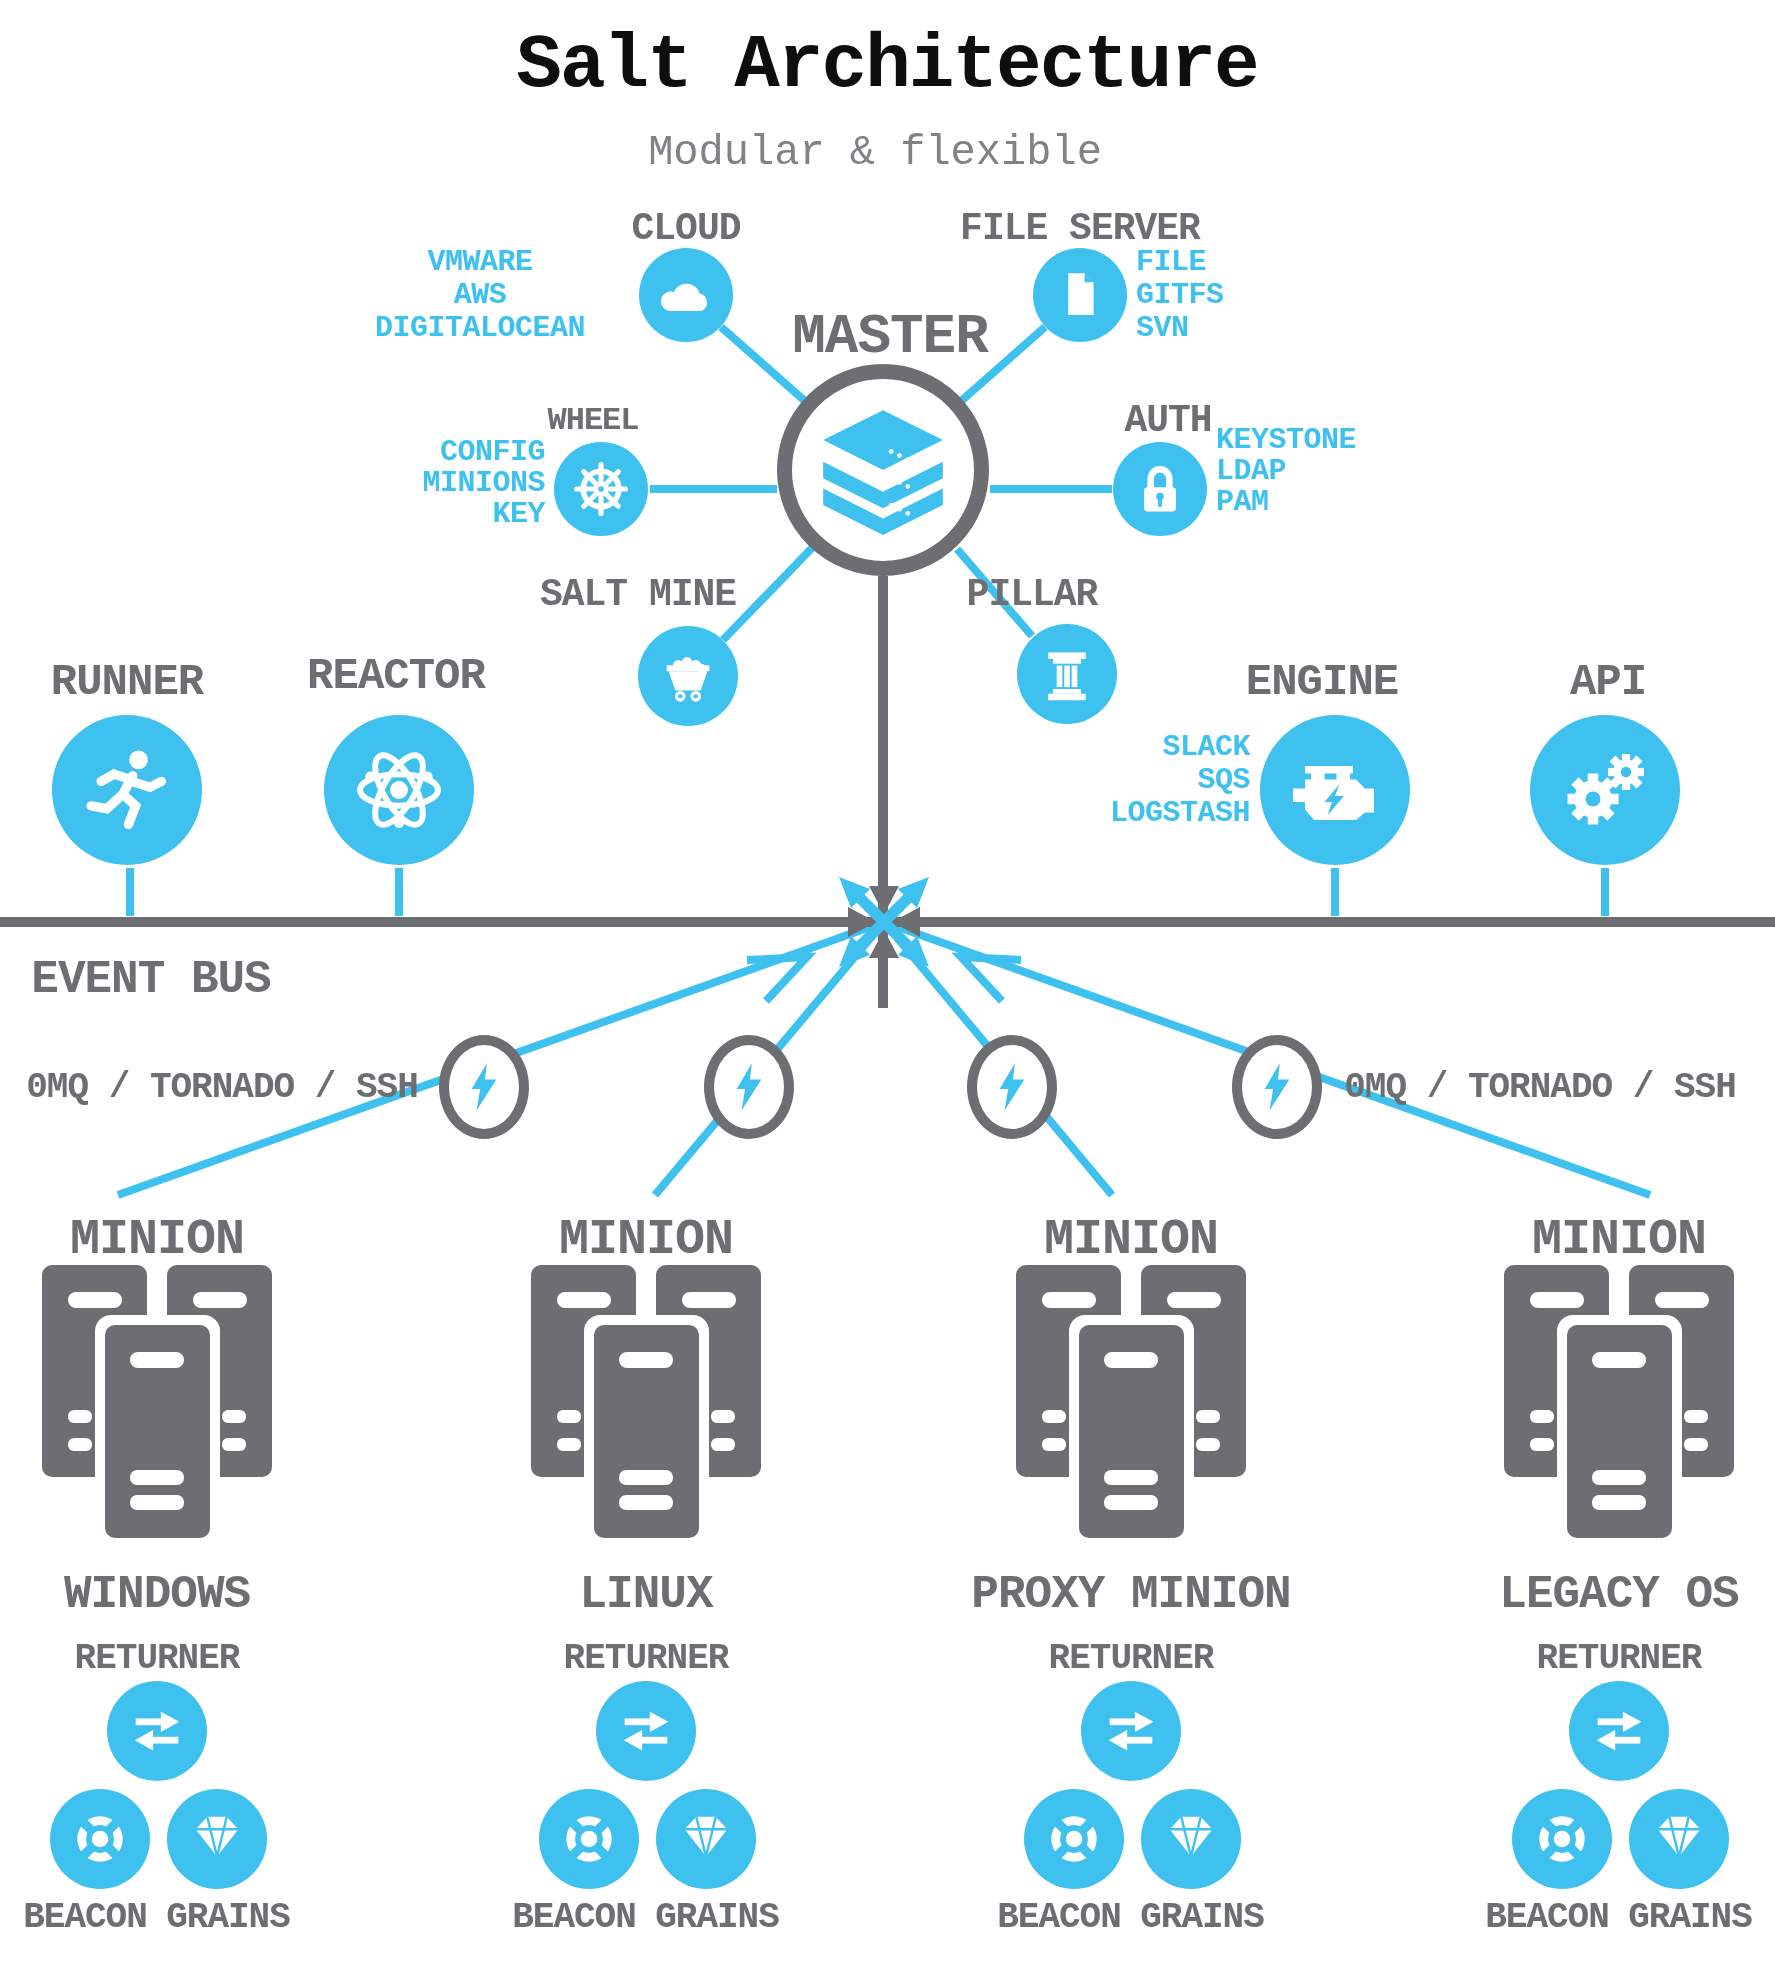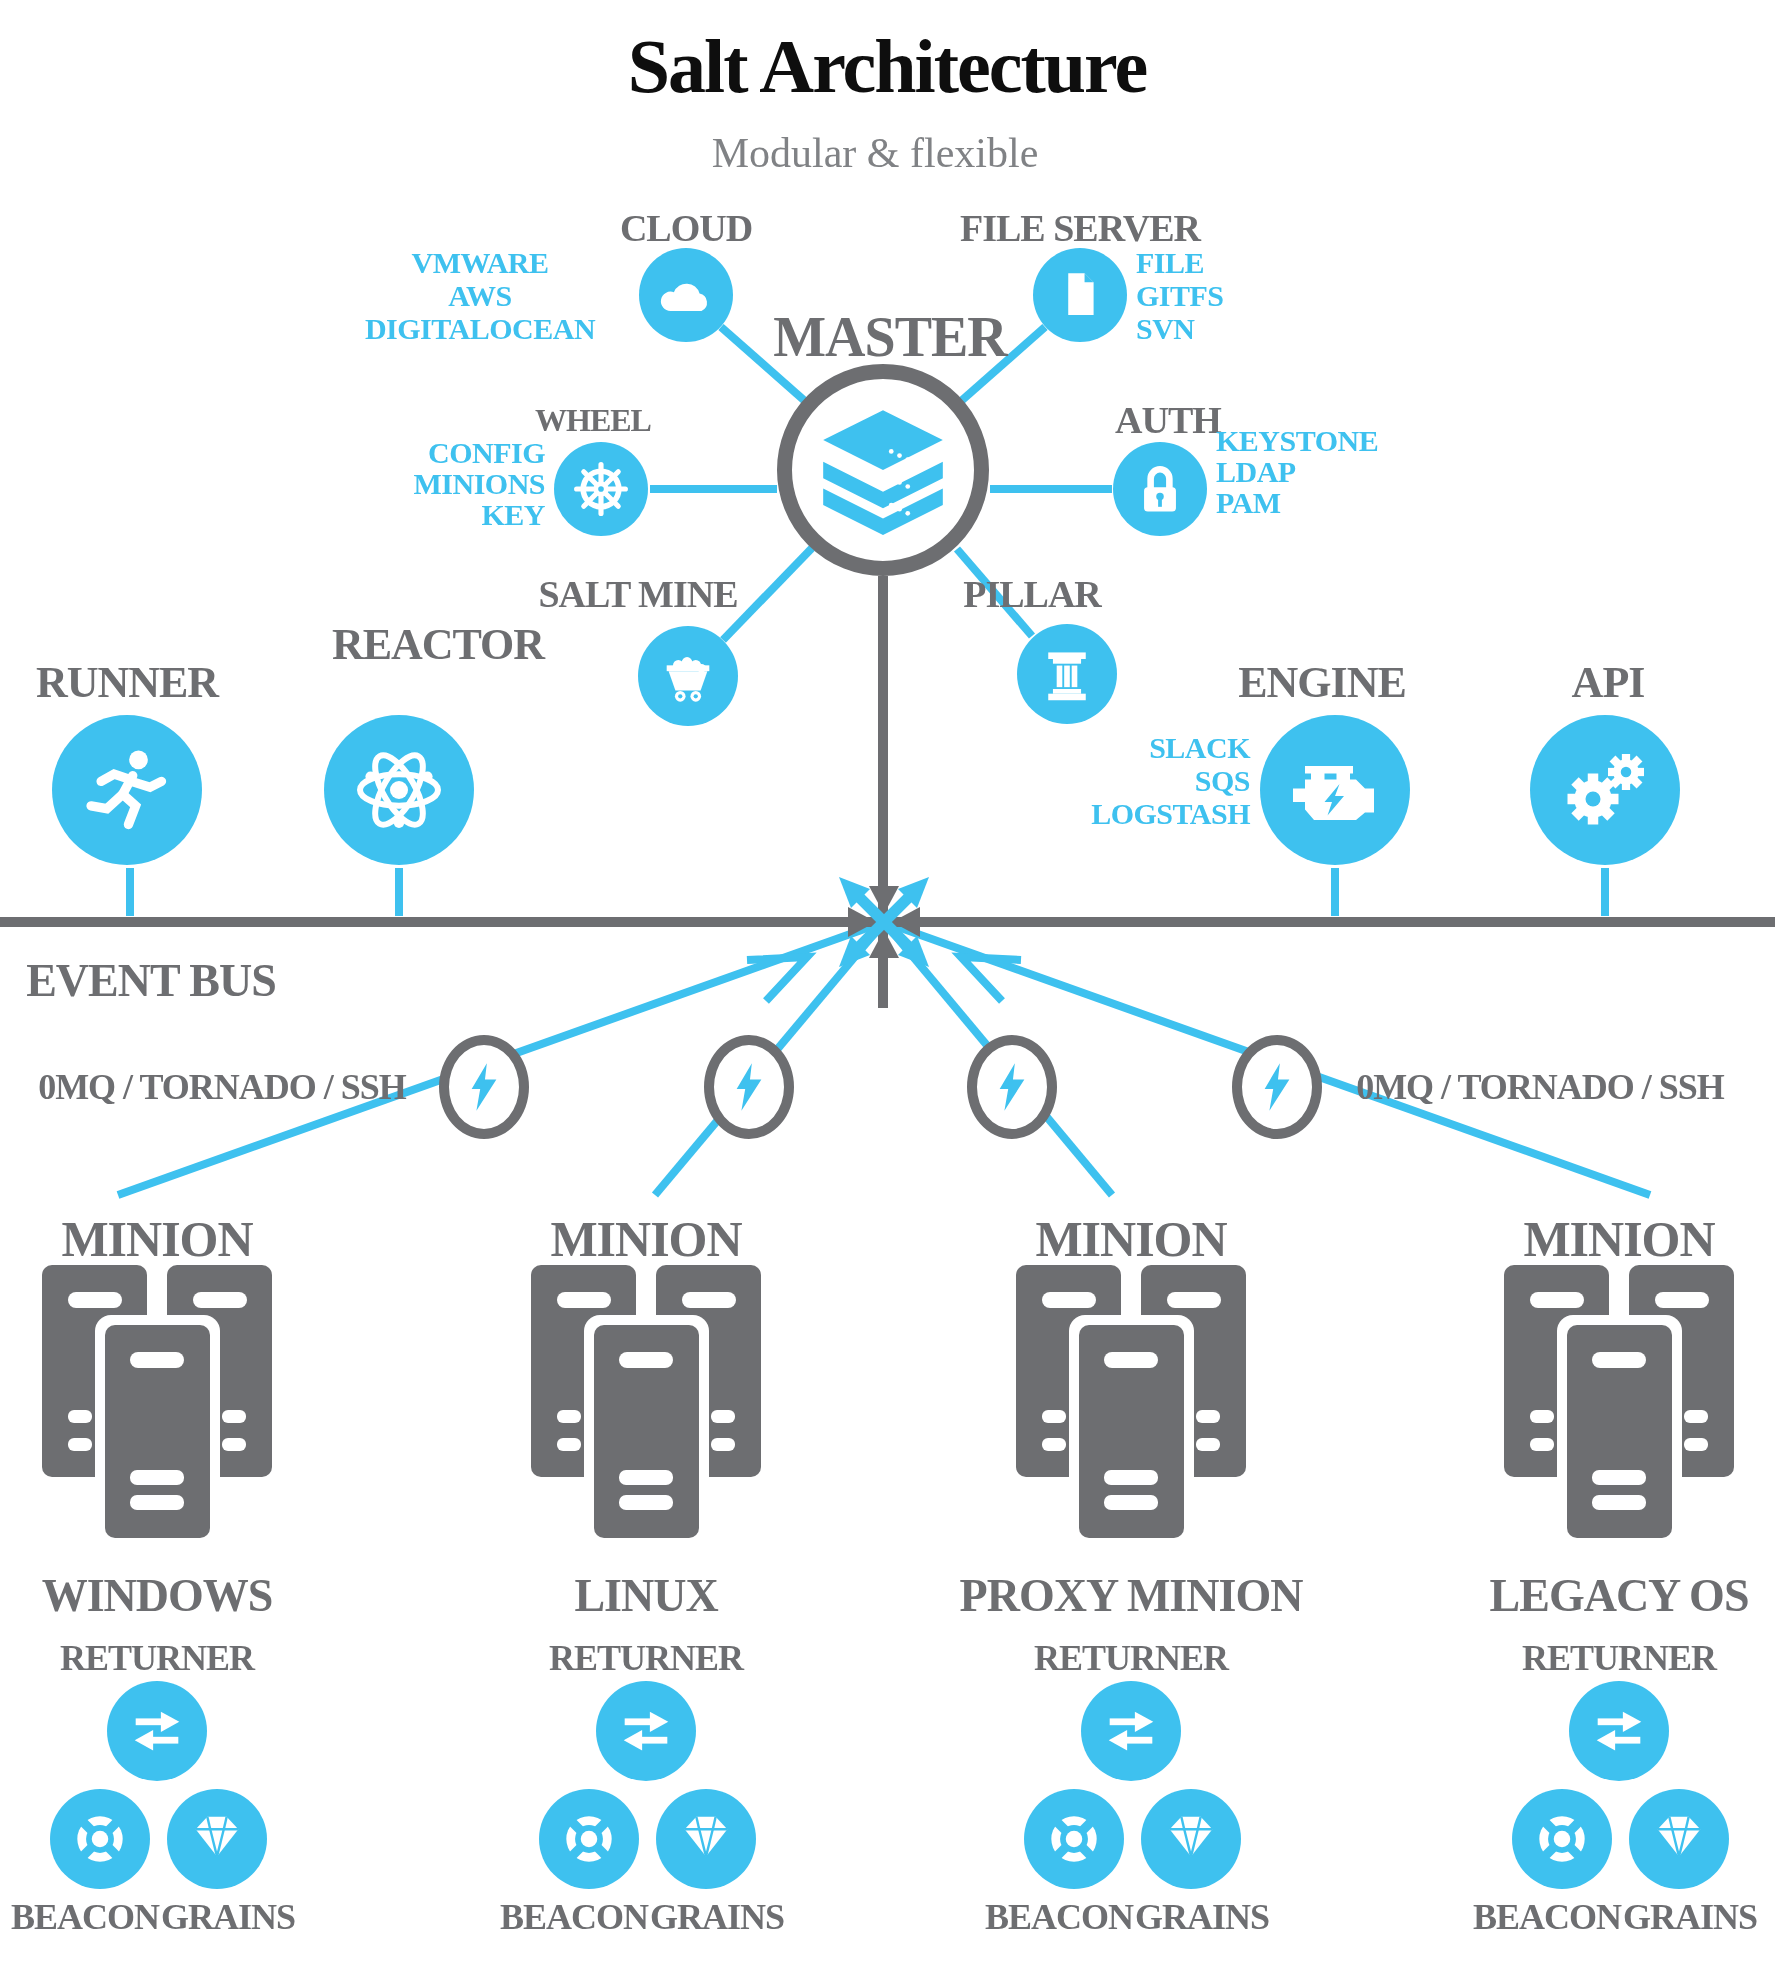--- a/index.html
+++ b/index.html
@@ -1,17 +1,17 @@
 <!DOCTYPE html>
 <html><head>
 <meta charset="utf-8">
 <style>
   html,body{margin:0;padding:0;background:#fff;}
   #canvas{position:relative;width:1775px;height:1975px;background:#fff;overflow:hidden;
-          font-family:Liberation Serif, serif;}
+          font-family:Liberation Mono, monospace;}
   svg.layer{position:absolute;left:0;top:0;}
   .ctr{position:absolute;transform:translate(-50%,-50%);white-space:nowrap;}
   .h{color:#6D6E71;font-weight:bold;letter-spacing:-1px;}
   .title{color:#0e0e0e;font-weight:800;font-size:76px;letter-spacing:-2px;}
   .subtitle{color:#808285;font-weight:400;font-size:42px;letter-spacing:0;}
   .circle{position:absolute;border-radius:50%;background:#3EC1EF;display:flex;
           align-items:center;justify-content:center;}
   .ring{position:absolute;border-radius:50%;background:#fff;border:15px solid #6D6E71;
         display:flex;align-items:center;justify-content:center;box-sizing:border-box;}
   .oval{position:absolute;border-radius:50%;background:#fff;border:10px solid #6D6E71;
@@ -313,21 +313,21 @@
       </svg>
   </div>
 
   <div class="ctr h" style="left:127px;top:682px;font-size:44px;text-align:right;">RUNNER</div>
   <div class="circle" style="left:52px;top:715px;width:150px;height:150px;">
     <svg width="92" height="92">
         <use href="#i-runner"></use>
       </svg>
   </div>
 
-  <div class="ctr h" style="left:396px;top:644px;font-size:44px;margin-left:42px;">REACTOR</div>
+  <div class="ctr h" style="left:396px;top:676px;font-size:44px;">REACTOR</div>
   <div class="circle" style="left:324px;top:715px;width:150px;height:150px;">
     <svg width="96" height="96">
         <use href="#i-atom"></use>
       </svg>
   </div>
 
   <div class="ctr h" style="left:1322px;top:682px;font-size:44px;">ENGINE</div>
   <div class="circle" style="left:1260px;top:715px;width:150px;height:150px;">
     <svg width="96" height="96">
         <use href="#i-engine"></use>

